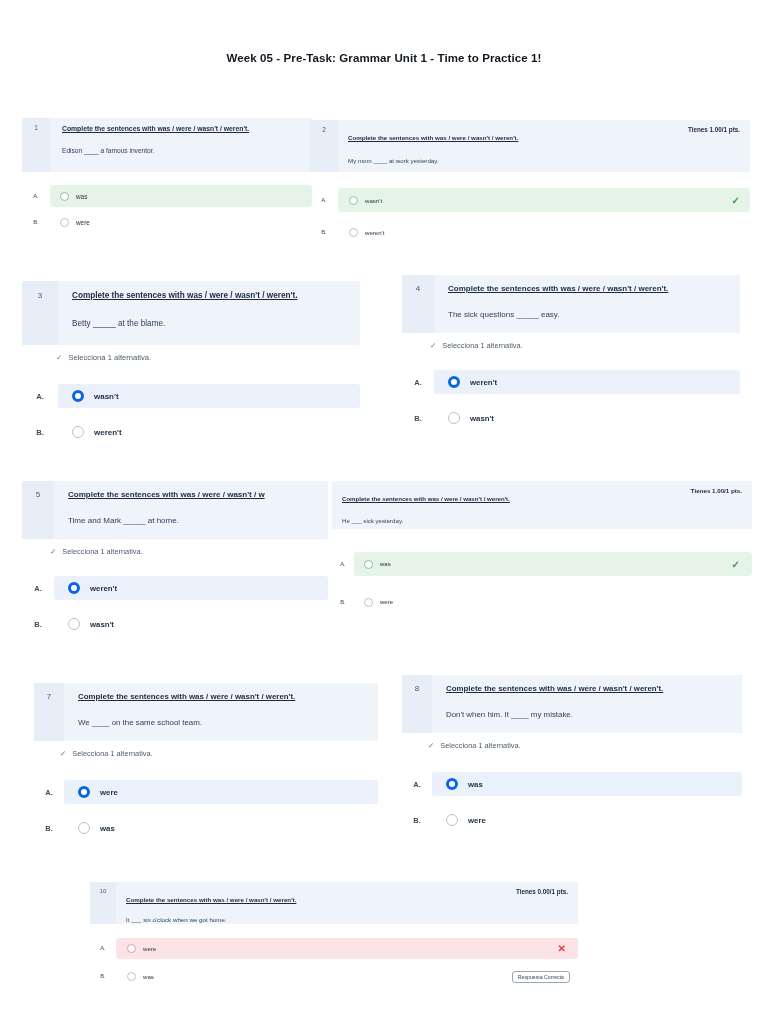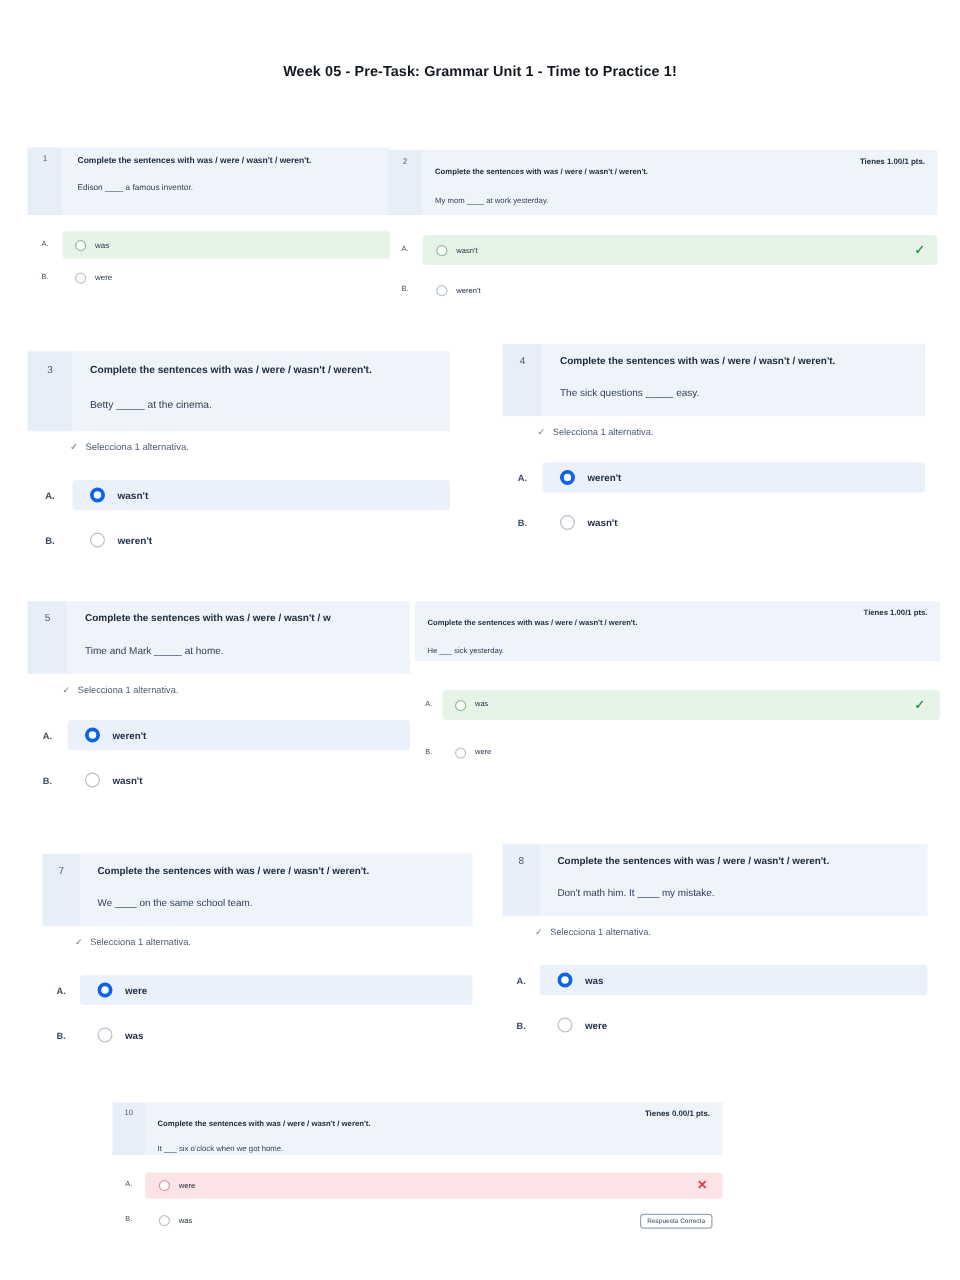--- a/index.html
+++ b/index.html
@@ -28,21 +28,21 @@
     color:#4a5a6e;
     text-align:center;
     flex:0 0 auto;
     box-sizing:border-box;
   }
   .qbody{
     background:#eff4fb;
     box-sizing:border-box;
     flex:1 1 auto;
   }
-  .qprompt{font-weight:bold;color:#1b2a3d;}
+  .qprompt{font-weight:bold;color:#1b2a3d;text-decoration:underline;}
   .qsentence{color:#31405a;}
   .score{
     float:right;
     font-weight:bold;
     color:#1b2a3d;
   }
   .select-note{
     display:flex;align-items:center;
     color:#4d5c70;
   }
@@ -279,21 +279,21 @@
       </div>
     </div>
   </div>
 </div>
 
 <div class="q" id="q3">
   <div class="q-head">
     <div class="qnum">3</div>
     <div class="qbody">
       <div class="qprompt">Complete the sentences with was / were / wasn't / weren't.</div>
-      <div class="qsentence">Betty _____ at the cinema.</div>
+      <div class="qsentence">Betty _____ at the blame.</div>
     </div>
   </div>
   <div class="select-note">
     <span class="chk">✓</span>
     <span>Selecciona 1 alternativa.</span>
   </div>
   <div class="opts">
     <div class="opt-row">
       <div class="opt-letter">A.</div>
       <div class="opt-box sel">
@@ -426,21 +426,21 @@
       </div>
     </div>
   </div>
 </div>
 
 <div class="q" id="q8">
   <div class="q-head">
     <div class="qnum">8</div>
     <div class="qbody">
       <div class="qprompt">Complete the sentences with was / were / wasn't / weren't.</div>
-      <div class="qsentence">Don't math him. It ____ my mistake.</div>
+      <div class="qsentence">Don't when him. It ____ my mistake.</div>
     </div>
   </div>
   <div class="select-note">
     <span class="chk">✓</span>
     <span>Selecciona 1 alternativa.</span>
   </div>
   <div class="opts">
     <div class="opt-row">
       <div class="opt-letter">A.</div>
       <div class="opt-box sel">

